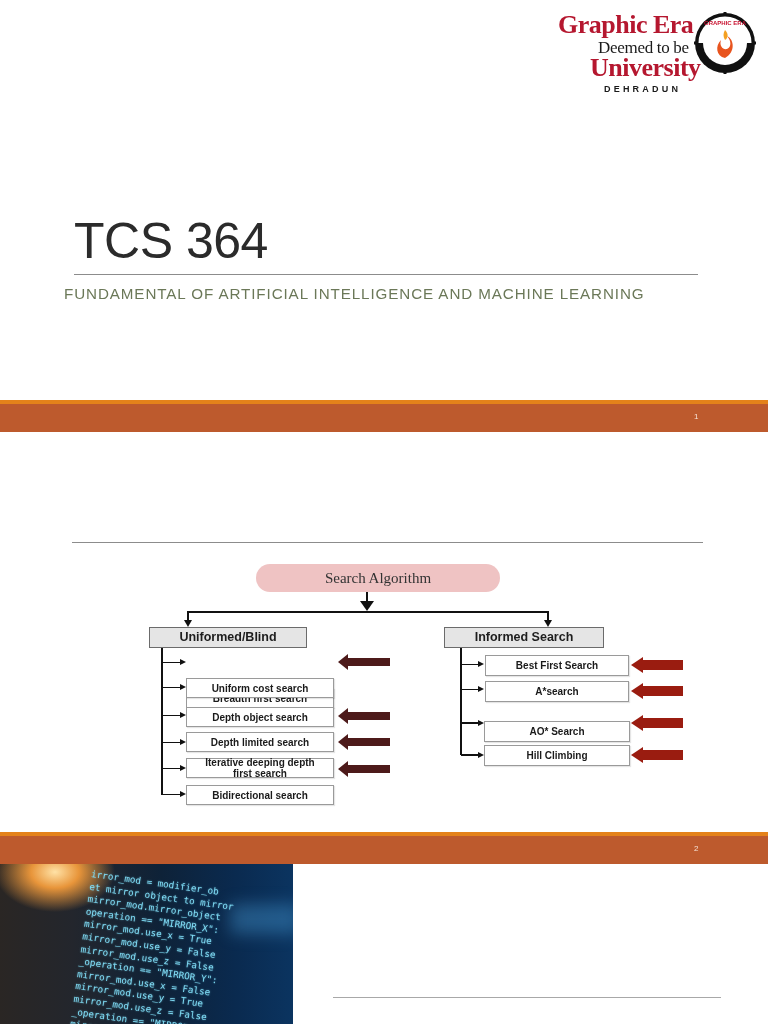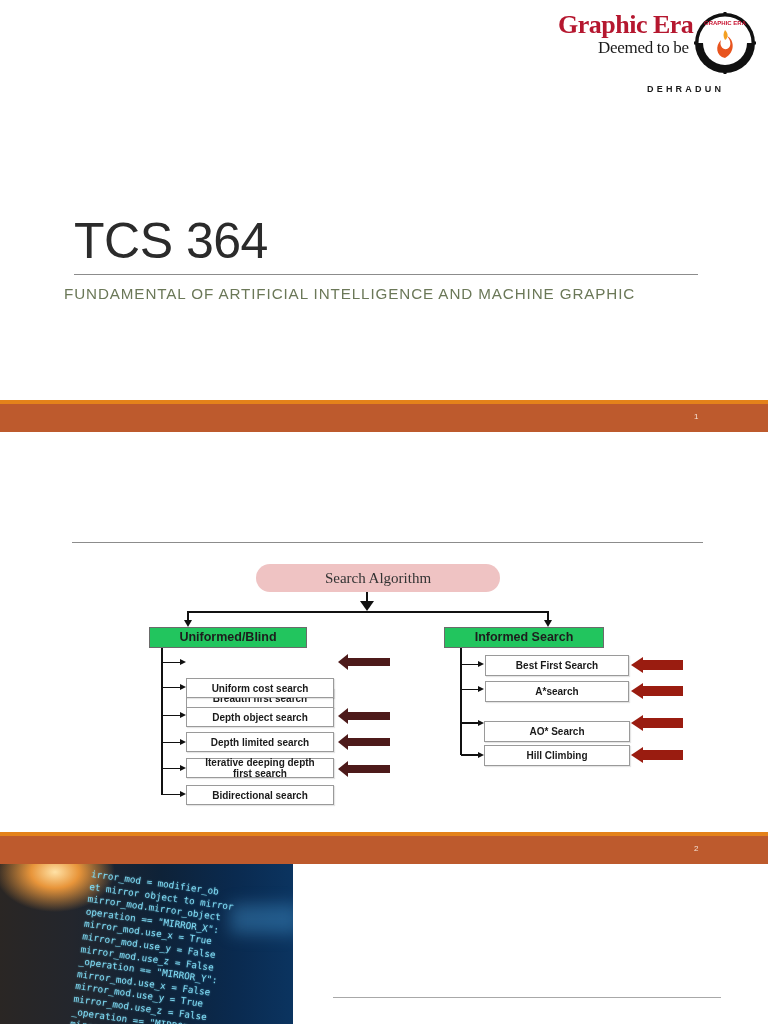--- a/index.html
+++ b/index.html
@@ -6,21 +6,21 @@
   html, body { width: 768px; height: 1024px; overflow: hidden; background: #ffffff; }
   body { position: relative; font-family: "Liberation Sans", sans-serif; }
 
   .abs { position: absolute; }
 
   
   .logo { left: 556px; top: 10px; width: 200px; height: 80px; }
   .logo .l1 { position: absolute; left: 2px; top: 0; font-family: "Liberation Serif", serif; font-weight: bold; font-size: 26px; color: #b5172f; letter-spacing: -0.5px; white-space: nowrap; }
   .logo .l2 { position: absolute; left: 42px; top: 28px; font-family: "Liberation Serif", serif; font-size: 17px; color: #1a1a1a; white-space: nowrap; letter-spacing: -0.3px; }
   .logo .l3 { position: absolute; left: 34px; top: 43px; font-family: "Liberation Serif", serif; font-weight: bold; font-size: 26px; color: #b5172f; white-space: nowrap; letter-spacing: -0.5px; }
-  .logo .l4 { position: absolute; left: 48px; top: 74px; font-family: "Liberation Sans", sans-serif; font-weight: bold; font-size: 9px; letter-spacing: 3.2px; color: #1a1a1a; white-space: nowrap; margin-left: 43px; }
+  .logo .l4 { position: absolute; left: 48px; top: 74px; font-family: "Liberation Sans", sans-serif; font-weight: bold; font-size: 9px; letter-spacing: 3.2px; color: #1a1a1a; white-space: nowrap; }
   .seal { left: 694px; top: 12px; width: 62px; height: 62px; }
 
   .title { left: 74px; top: 212px; font-family: "Liberation Sans", sans-serif; font-size: 50px; color: #2b2b2b; font-weight: normal; letter-spacing: -0.5px; }
   .rule1 { left: 74px; top: 274px; width: 624px; height: 1px; background: #8c8c8c; }
   .subtitle { left: 64px; top: 285px; font-size: 15.2px; color: #6b7858; letter-spacing: 0.9px; white-space: nowrap; }
 
   .bar { left: 0; width: 768px; height: 32px; background: #bd5a2d; }
   .bar::before { content: ""; position: absolute; left: 0; top: 0; width: 100%; height: 4px; background: #e4821a; }
   .bar .pnum { position: absolute; left: 694px; top: 12px; font-size: 8px; color: #f6e2d6; }
   .bar1 { top: 400px; }
@@ -29,40 +29,41 @@
   
   .rule2 { left: 72px; top: 542px; width: 631px; height: 1px; background: #8c8c8c; }
 
   .pill { left: 256px; top: 564px; width: 244px; height: 28px; background: #efc3c3; border-radius: 14px; text-align: center; line-height: 28px; font-family: "Liberation Serif", serif; font-size: 15px; color: #333; }
 
   .line { background: #111; position: absolute; }
   .ahead-down { position: absolute; width: 0; height: 0; border-left: 4px solid transparent; border-right: 4px solid transparent; border-top: 7px solid #111; }
   .ahead-down.big { border-left-width: 7px; border-right-width: 7px; border-top-width: 10px; }
   .ahead-right { position: absolute; width: 0; height: 0; border-top: 3px solid transparent; border-bottom: 3px solid transparent; border-left: 6px solid #111; }
 
-  .cat { position: absolute; height: 21px; background: #22c55e; border: 1px solid #6b6b6b; text-align: center; line-height: 19px; font-size: 12.5px; color: #1d1d1d; font-weight: bold; }
+  .cat { position: absolute; height: 21px; background: #e5e5e5; border: 1px solid #6b6b6b; text-align: center; line-height: 19px; font-size: 12.5px; color: #1d1d1d; font-weight: bold; }
 
   .node { position: absolute; background: #fff; border: 1px solid #9a9a9a; text-align: center; font-size: 10px; font-weight: bold; color: #1a1a1a; display: flex; align-items: center; justify-content: center; line-height: 11px; box-shadow: 1px 1px 1px rgba(0,0,0,0.1); }
 
   .arrow { position: absolute; height: 16px; width: 52px; }
 
   
   .codeimg { left: 0; top: 864px; width: 293px; height: 160px; overflow: hidden;
     background: radial-gradient(ellipse 60px 40px at 55px 8px, #ffe2a6 0%, #e8953a 40%, rgba(60,40,30,0) 100%),
                 linear-gradient(90deg, #2a2624 0%, #23262d 25%, #0e2238 55%, #0a2a4f 80%, #0b3460 100%); }
   .codeimg pre { position: absolute; left: 92px; top: 4px; font-family: "DejaVu Sans Mono", monospace; font-size: 9.3px; line-height: 12.6px; color: #7fdcf5; transform: rotate(8deg); transform-origin: 0 0; white-space: pre; text-shadow: 0 0 2px rgba(127,220,245,0.6); }
   .codeimg .glow { position: absolute; left: 230px; top: 40px; width: 70px; height: 30px; background: rgba(80,170,230,0.35); filter: blur(8px); }
   .rule3 { left: 333px; top: 997px; width: 388px; height: 1px; background: #a8a8a8; }
 </style>
 </head>
 <body>
 
 <div class="abs logo">
   <span class="l1">Graphic Era</span>
   <span class="l2">Deemed to be</span>
+  <span class="l3">University</span>
   <span class="l4">DEHRADUN</span>
 </div>
 <svg class="abs seal" viewBox="0 0 62 62">
   <g fill="#111">
     <circle cx="31" cy="31" r="30"></circle>
   </g>
   <g stroke="#111" stroke-width="3">
     <line x1="31" y1="0" x2="31" y2="4"></line>
       <line x1="31" y1="58" x2="31" y2="62"></line>
     <line x1="0" y1="31" x2="4" y2="31"></line>
@@ -70,21 +71,21 @@
   </g>
   <circle cx="31" cy="31" r="22" fill="#fff"></circle>
   <path d="M8 31 A23 23 0 0 1 54 31" fill="none" stroke="#fff" stroke-width="7"></path>
   <path d="M31 46 C22 44 21 34 27 28 C25 34 29 38 33 37 C38 35 37 28 33 24 C40 27 42 40 31 46 Z" fill="#e8541e"></path>
   <path d="M31 18 C35 22 34 26 31 28 C29 25 29 21 31 18 Z" fill="#f4a020"></path>
   <text x="31" y="13" font-size="6" font-weight="bold" fill="#c8102e" text-anchor="middle" font-family="Liberation Sans, sans-serif">GRAPHIC ERA</text>
 </svg>
 
 <div class="abs title">TCS 364</div>
 <div class="abs rule1"></div>
-<div class="abs subtitle">FUNDAMENTAL OF ARTIFICIAL INTELLIGENCE AND MACHINE GRAPHIC</div>
+<div class="abs subtitle">FUNDAMENTAL OF ARTIFICIAL INTELLIGENCE AND MACHINE LEARNING</div>
 
 <div class="abs bar bar1">
   <span class="pnum">1</span>
 </div>
 
 <div class="abs rule2"></div>
 
 <div class="abs pill">Search Algorithm</div>
 
 <div class="line" style="left:366px; top:592px; width:2px; height:10px;"></div>

